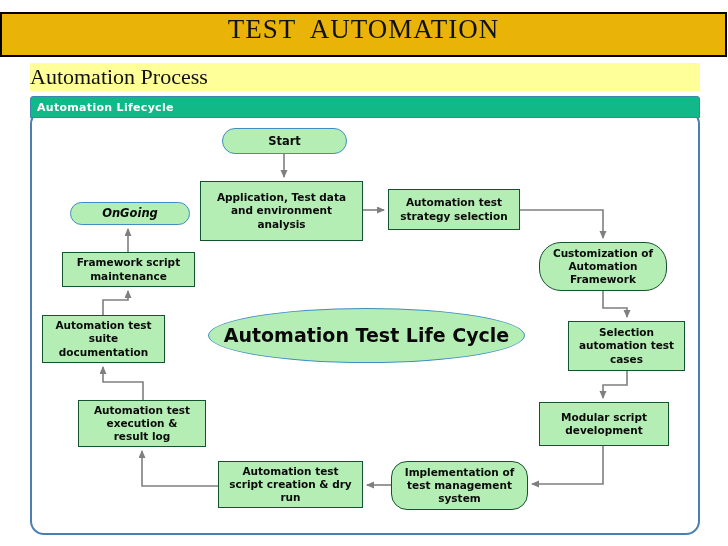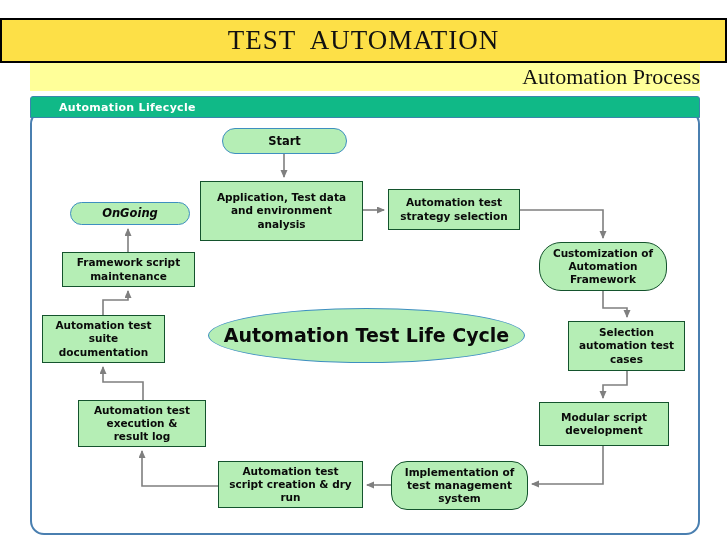--- a/index.html
+++ b/index.html
@@ -2,45 +2,45 @@
 <html><head>
 <meta charset="utf-8">
 <style>
   html,body{margin:0;padding:0;}
   body{
     width:728px;height:546px;position:relative;background:#ffffff;
     font-family:"DejaVu Sans","Liberation Sans",sans-serif;overflow:hidden;
   }
   
   .banner{
-    position:absolute;left:0;top:18px;width:723px;height:41px;
-    background:#fde047;border:2px solid #000;
-    display:flex;align-items:center;justify-content:center;
+    position:absolute;left:0;top:12px;width:723px;height:41px;
+    background:#eab308;border:2px solid #000;
+    display:flex;align-items:flex-start;justify-content:center;
   }
   .banner-title{
     font-family:"Liberation Serif","DejaVu Serif",serif;
     font-size:27px;color:#111;white-space:pre;letter-spacing:1px;
   }
   
   .subtitle-bar{
     position:absolute;left:30px;top:63px;width:670px;height:28px;
-    background:#ffff99;display:flex;align-items:center;justify-content:flex-end;
+    background:#ffff99;display:flex;align-items:center;justify-content:flex-start;
   }
   .subtitle-text{
     font-family:"Liberation Serif","DejaVu Serif",serif;
     font-size:22px;color:#111;
   }
   
   .section-bar{
     position:absolute;left:30px;top:96px;width:668px;height:20px;
     background:#10b987;border:1px solid #3a86ad;border-radius:3px 3px 0 0;
     display:flex;align-items:center;z-index:3;
   }
   .section-label{
-    color:#ffffff;font-weight:bold;font-size:11px;padding-left:28px;
+    color:#ffffff;font-weight:bold;font-size:11px;padding-left:6px;
     letter-spacing:0.3px;
   }
   
   .panel{
     position:absolute;left:30px;top:110px;width:666px;height:421px;
     background:#ffffff;border:2px solid #4a7fb0;border-radius:14px;z-index:0;
   }
   
   .node{
     position:absolute;background:#b5eeb5;border:1px solid #14532d;

